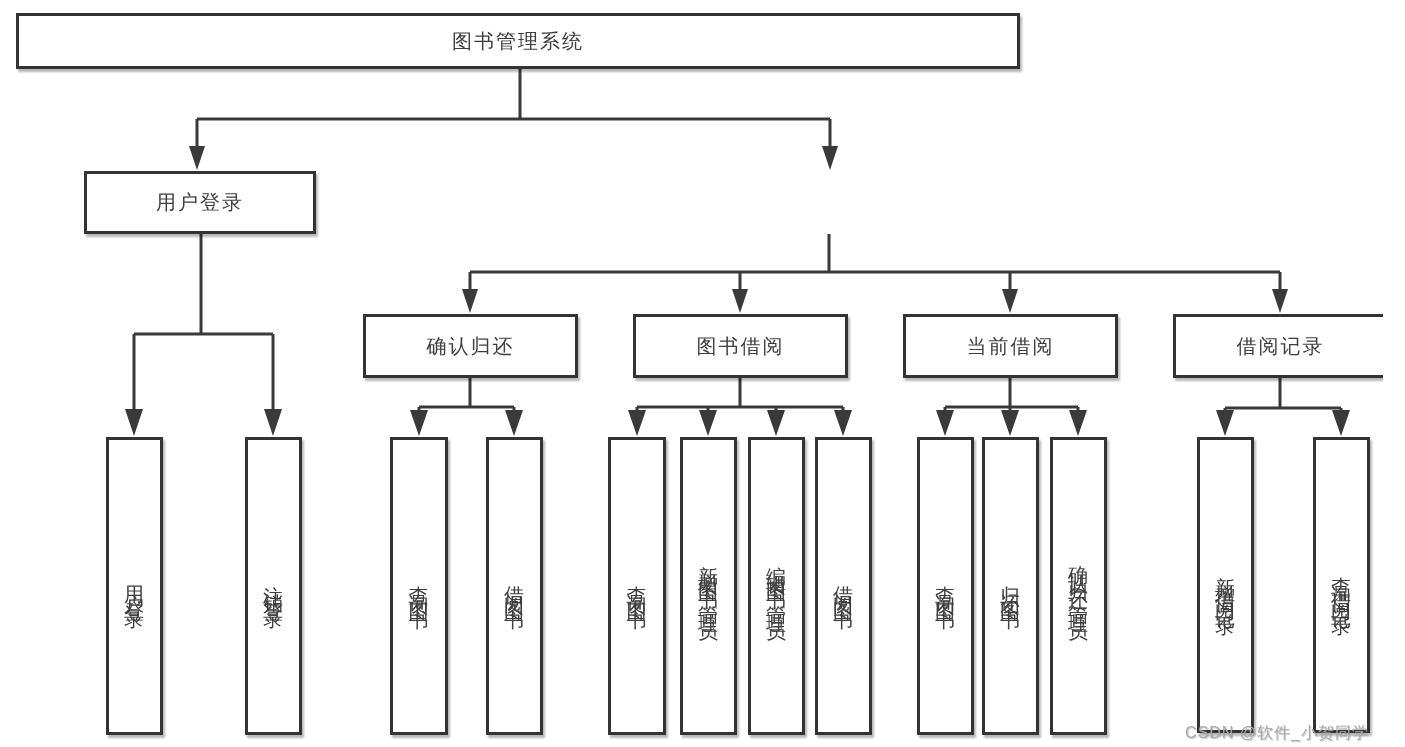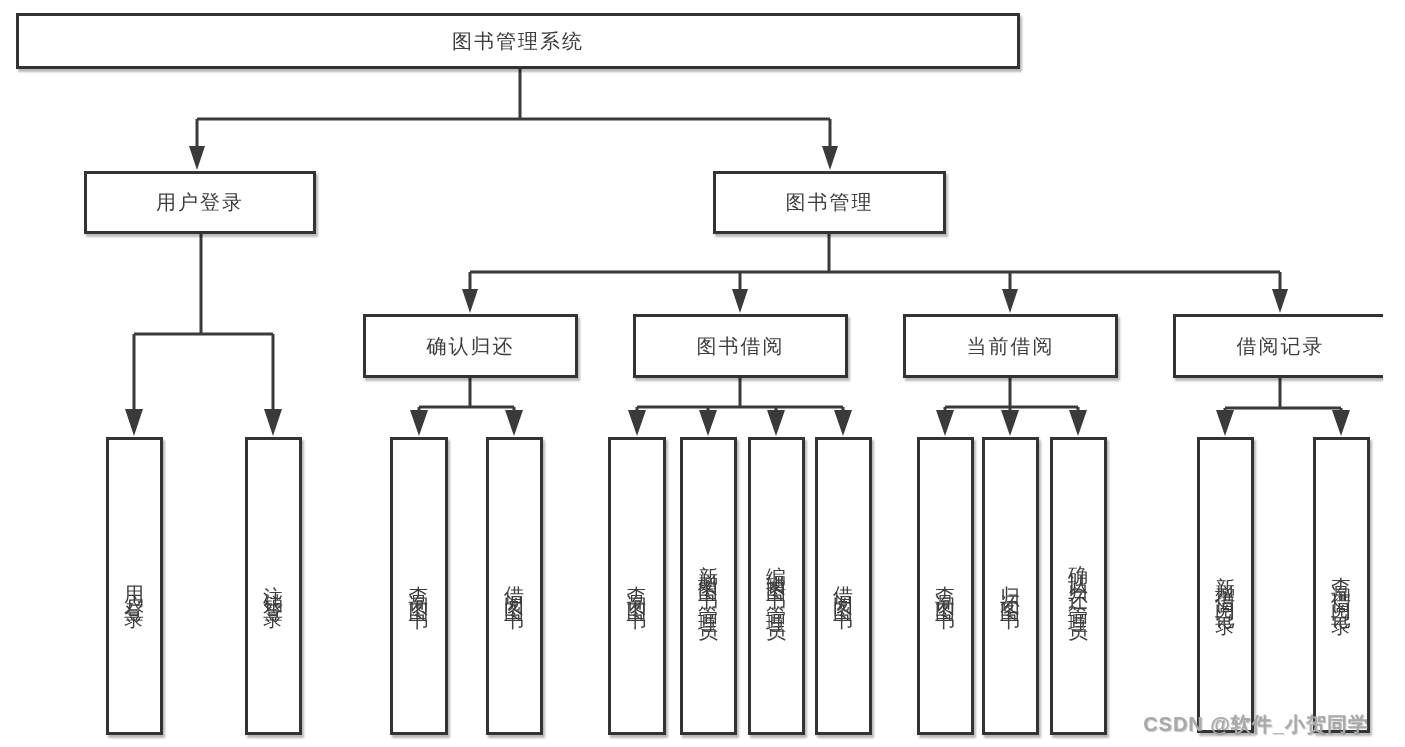--- a/index.html
+++ b/index.html
@@ -47,28 +47,27 @@
     writing-mode: vertical-rl;
     text-orientation: mixed;
     font-size: 20px;
     letter-spacing: 8px;
     line-height: 1;
     text-align: center;
   }
   .watermark {
     position: absolute;
     right: 14px;
-    bottom: 9px;
-    font-size: 20px;
+    bottom: 3px;
+    font-size: 16px;
     color: #a9a9a9;
     letter-spacing: 1px;
     z-index: 3;
     text-shadow: 1px 1px 1px rgba(90,90,90,0.35);
     white-space: nowrap;
-    font-weight: bold;
   }
 </style>
 </head>
 <body>
 
 <div class="canvas">
 
   <svg class="connectors" viewBox="0 0 1405 747" xmlns="http://www.w3.org/2000/svg">
 
     <path d="M520,69 L520,119 M197,119 L830,119 M197,119 L197,148 M830,119 L830,148"></path>
@@ -101,21 +100,20 @@
     <polygon points="1069,410 1087,410 1078,436"></polygon>
 
     <path d="M1280,378 L1280,408 M1225,408 L1341,408 M1225,408 L1225,412 M1341,408 L1341,412"></path>
     <polygon points="1216,410 1234,410 1225,436"></polygon>
     <polygon points="1332,410 1350,410 1341,436"></polygon>
   </svg>
 
   <div class="node hbox" style="left:16px; top:13px; width:1004px; height:56px;">图书管理系统</div>
 
   <div class="node hbox" style="left:84px; top:171px; width:232px; height:63px;">用户登录</div>
-  <div class="node hbox" style="left:713px; top:171px; width:233px; height:63px;">图书管理</div>
 
   <div class="node vbox" style="left:106px; top:437px; width:57px; height:298px;">用户登录</div>
   <div class="node vbox" style="left:245px; top:437px; width:57px; height:298px;">注销登录</div>
 
   <div class="node hbox" style="left:363px; top:314px; width:215px; height:64px;">确认归还</div>
   <div class="node hbox" style="left:903px; top:314px; width:215px; height:64px;">当前借阅</div>
   <div class="node hbox" style="left:633px; top:314px; width:215px; height:64px;">图书借阅</div>
   <div class="node hbox" style="left:1173px; top:314px; width:215px; height:64px;">借阅记录</div>
 
   <div class="node vbox" style="left:390px; top:437px; width:58px; height:298px;">查询图书</div>

